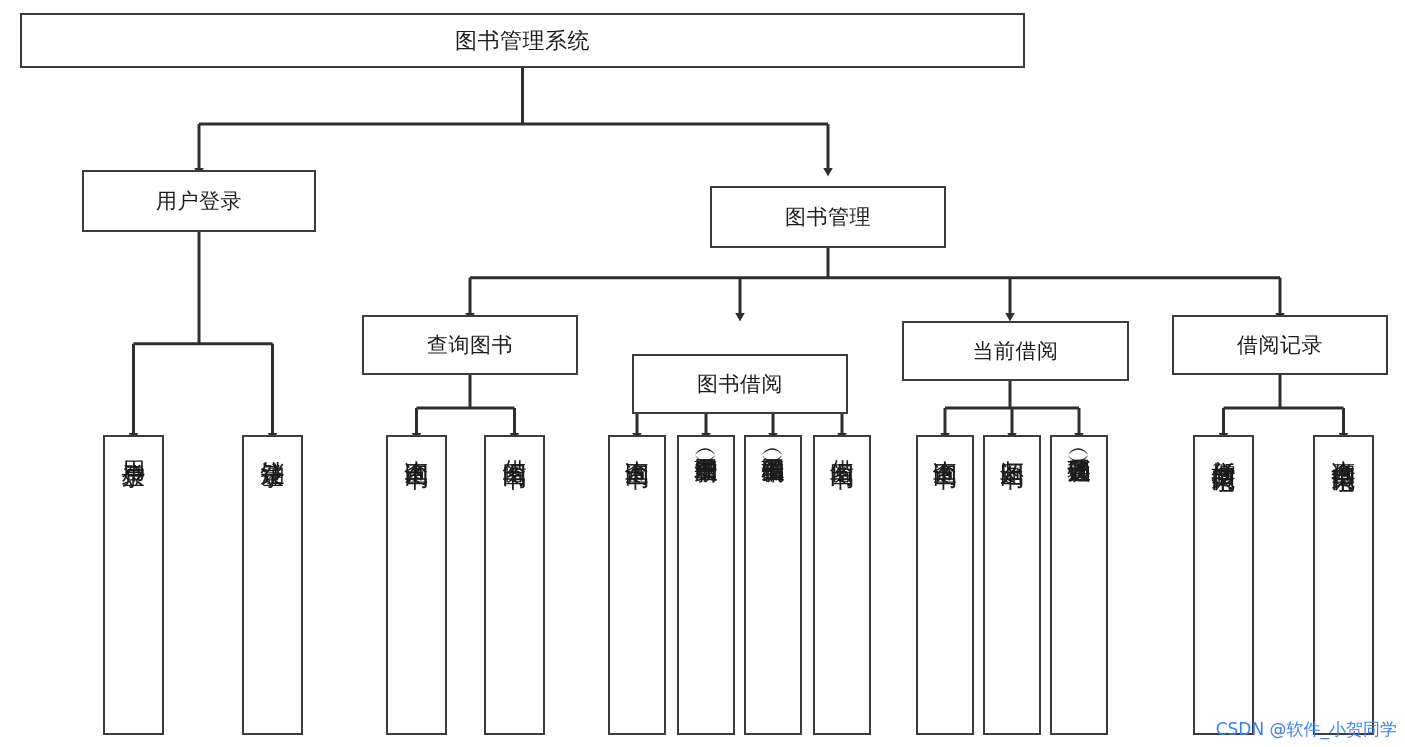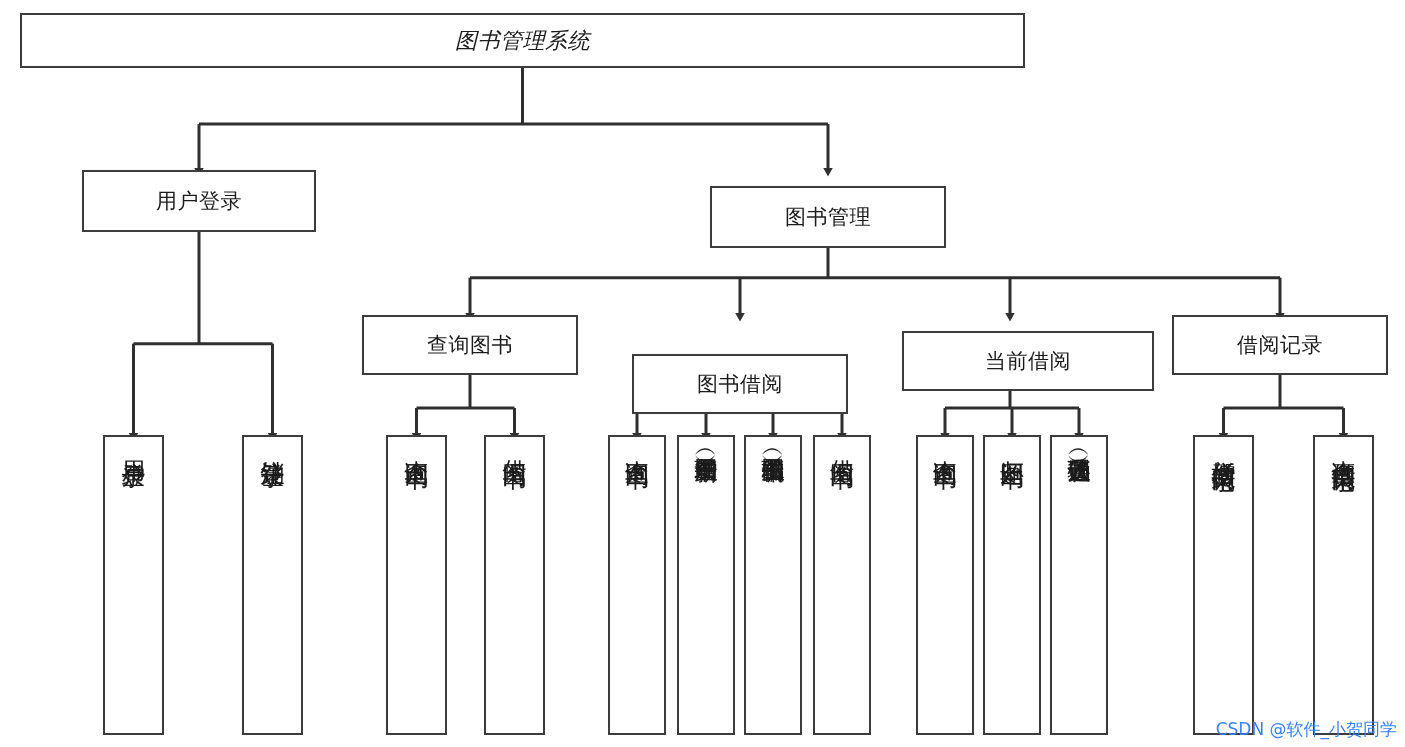--- a/index.html
+++ b/index.html
@@ -40,21 +40,20 @@
     line-height: 1.08;
     text-align: center;
     letter-spacing: 0.5px;
     white-space: nowrap;
   }
   .node-h .node-label {
     font-size: 21px;
   }
   .node-root .node-label {
     font-size: 22px;
-    font-style: italic;
   }
   .node-v {
     align-items: flex-start;
     justify-content: center;
     padding-top: 4px;
   }
   .node-v .node-label {
     writing-mode: vertical-rl;
     text-orientation: upright;
     font-size: 24px;
@@ -132,21 +131,21 @@
       </div>
       <div class="node-box node-h" style="left: 710px; top: 186px; width: 236px; height: 62px;">
         <span class="node-label">图书管理</span>
       </div>
       <div class="node-box node-h" style="left: 362px; top: 315px; width: 216px; height: 60px;">
         <span class="node-label">查询图书</span>
       </div>
       <div class="node-box node-h" style="left: 632px; top: 315px; width: 216px; height: 60px; margin-top: 39px;">
         <span class="node-label">图书借阅</span>
       </div>
-      <div class="node-box node-h" style="left: 902px; top: 331px; width: 252px; height: 60px;">
+      <div class="node-box node-h" style="left: 902px; top: 321px; width: 227px; height: 60px;">
         <span class="node-label">当前借阅</span>
       </div>
       <div class="node-box node-h" style="left: 1172px; top: 315px; width: 216px; height: 60px;">
         <span class="node-label">借阅记录</span>
       </div>
       <div class="node-box node-v" style="left: 103px; top: 435px; width: 61px; height: 300px;">
         <span class="node-label">用户登录</span>
       </div>
       <div class="node-box node-v" style="left: 242px; top: 435px; width: 61px; height: 300px;">
         <span class="node-label">注销登录</span>

